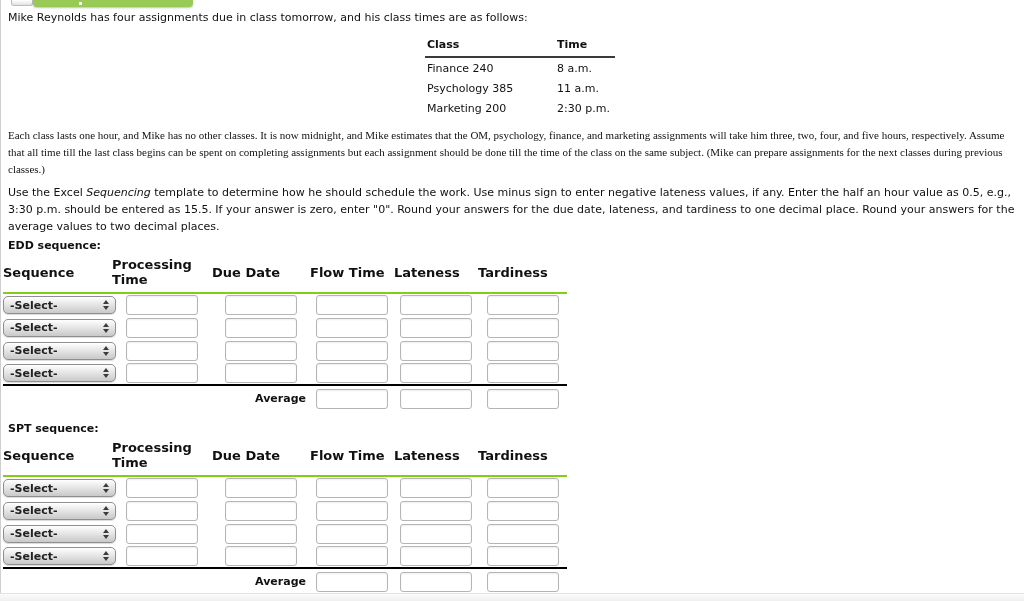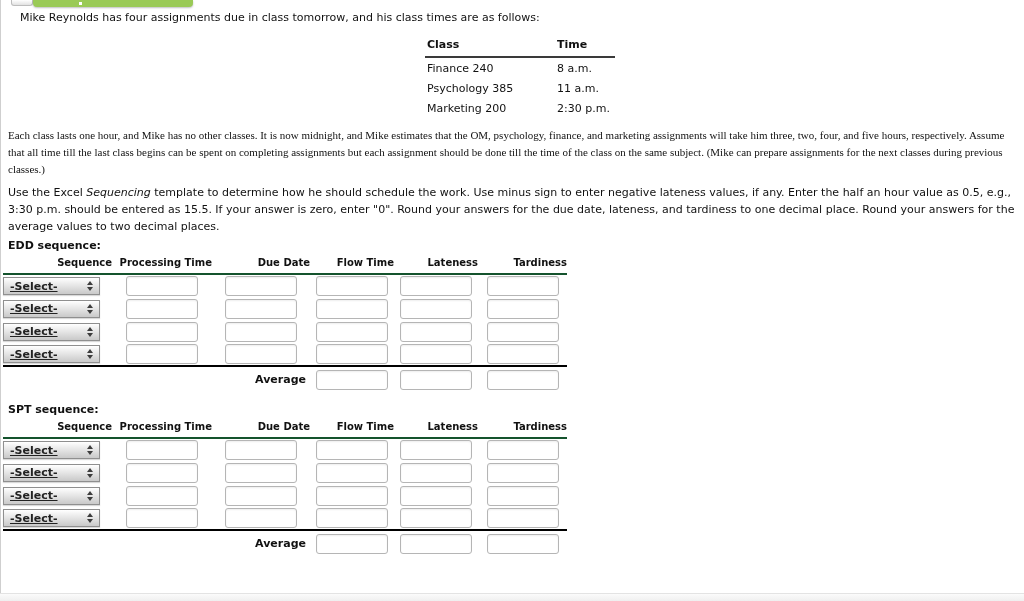--- a/index.html
+++ b/index.html
@@ -26,68 +26,67 @@
     border-radius:0 0 4px 4px;
     box-shadow:0 1px 2px rgba(0,0,0,.25);
   }
   .top-green-btn::after {
     content:""; position:absolute; left:46px; top:2px; width:3px; height:3px; background:#fff;
   }
 
   .content { padding:9px 8px 0 8px; }
 
   p.para { line-height:17px; }
-  .intro { margin-top:0;margin-left:12px; }
+  .intro { margin-top:0; }
   .para2 { margin-top:9px;font-family:Liberation Serif, serif; }
   .para3 { margin-top:6px; }
   .italic { font-style:italic; }
 
   
   table.class-table { border-collapse:collapse; margin:10px 0 0 417px; }
   table.class-table th {
     text-align:left; font-weight:bold; font-size:11px;
     padding:2px 0 5px 2px; border-bottom:2px solid #3a3a3a;
   }
   table.class-table td { padding:4px 0 3px 2px; height:18px; }
   .col-class { width:130px; } .col-time { width:60px; }
 
   .section-heading { font-weight:bold; margin-top:4px; }
   .spt-heading { margin-top:11px; }
 
   
   table.seq-table { border-collapse:collapse; table-layout:fixed; margin:2px 0 0 -5px; width:564px; }
   table.seq-table th {
-    font-weight:bold; font-size:10px; text-align:right;
-    padding:3px 0 5px; border-bottom:2px solid #14532d;
+    font-weight:bold; font-size:13px; text-align:left;
+    padding:3px 0 5px; border-bottom:2px solid #84cc16;
   }
   table.seq-table td { text-align:center; vertical-align:middle; }
   table.seq-table tr.job-row { height:23px; }
   table.seq-table tr.job-row td:first-child { text-align:left; }
   table.seq-table tr.last-job td { border-bottom:2px solid #000; }
   table.seq-table tr.avg-row { height:26px; }
   .avg-label { text-align:right !important; font-weight:bold; padding-right:4px; }
 
   .cell-input {
     width:72px; height:20px;
     border:1px solid #b5b5b5; border-radius:3px;
     background:#fff; font:11px "DejaVu Sans","Liberation Sans",sans-serif;
     box-shadow:inset 0 1px 2px rgba(0,0,0,.07);
     padding:0 3px;
   }
 
   .macselect { position:relative; display:inline-block; }
   .macselect select {
     -webkit-appearance:none; appearance:none;
-    width:97px; height:18px;
+    width:113px; height:18px;
     font:bold 11px "DejaVu Sans","Liberation Sans",sans-serif; color:#222;
     background:linear-gradient(#ffffff,#c9c9c9);
-    border:1px solid #8f8f8f; border-radius:0;
+    border:1px solid #8f8f8f; border-radius:5px;
     padding:0 18px 0 6px;
     box-shadow:0 1px 1px rgba(0,0,0,.15);
-    text-decoration:underline;
   }
   .arrows {
     position:absolute; right:6px; top:50%; transform:translateY(-50%);
     width:7px; height:10px; pointer-events:none;
   }
   .arrows::before, .arrows::after {
     content:""; position:absolute; left:0;
     border-left:3.5px solid transparent; border-right:3.5px solid transparent;
   }
   .arrows::before { top:0; border-bottom:4px solid #3c3c3c; }

